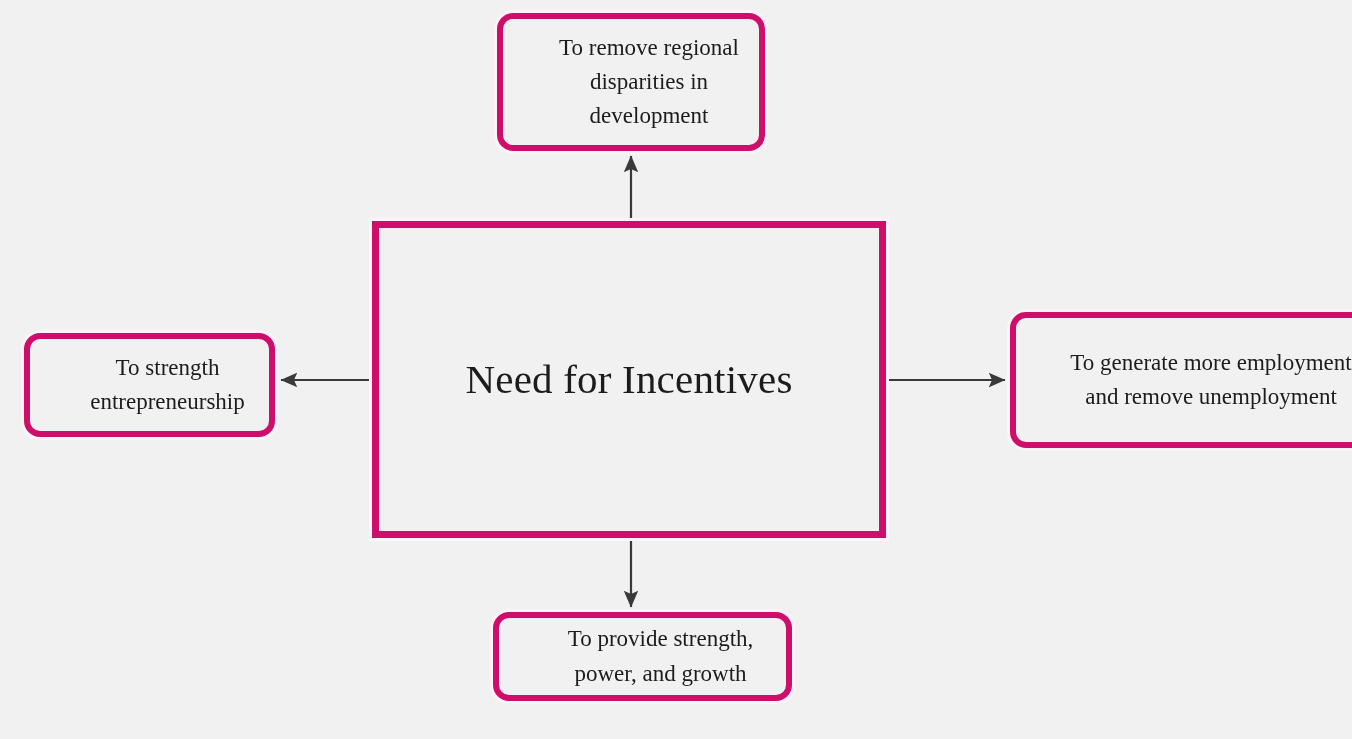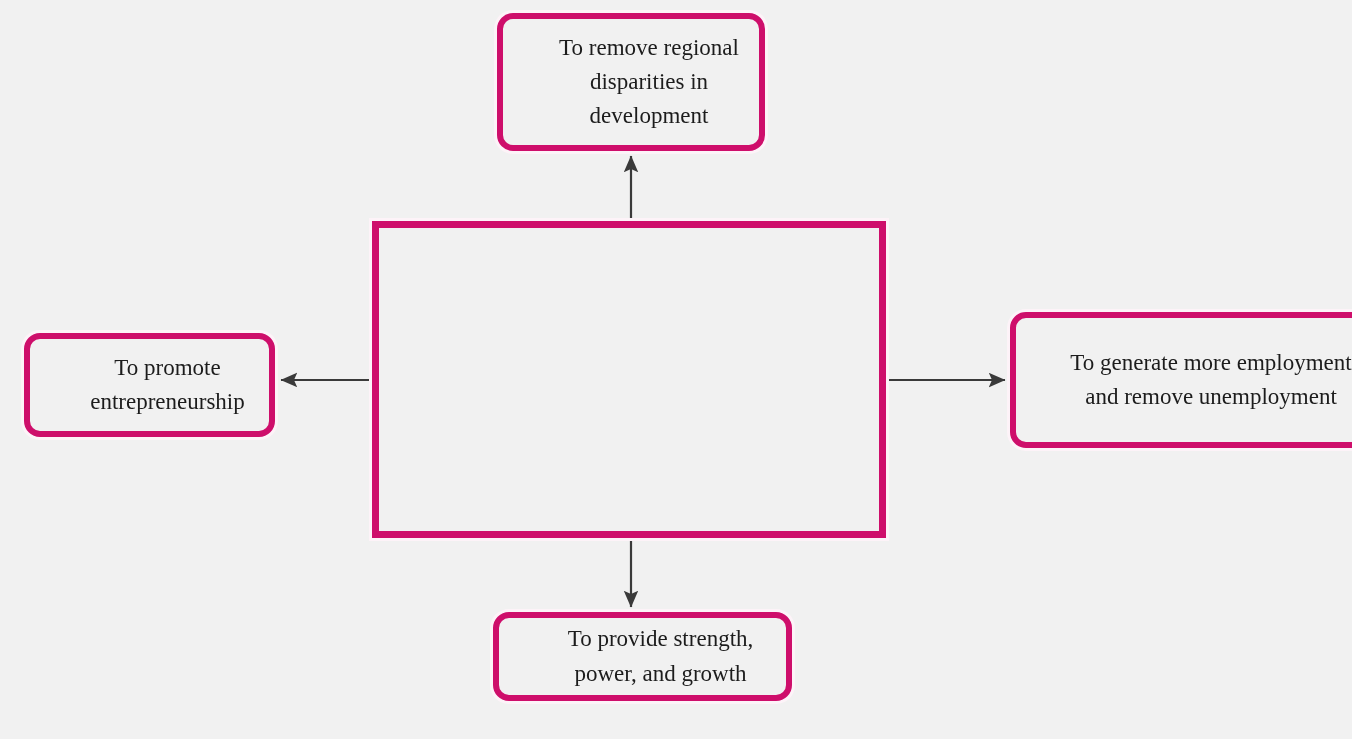--- a/index.html
+++ b/index.html
@@ -116,32 +116,32 @@
     <g>
       <line x1="631" y1="538" x2="631" y2="607" stroke="#3a3a3a" stroke-width="2.2" marker-end="url(#arrowhead)"></line>
     </g>
 
     <g>
       <line x1="372" y1="380" x2="281" y2="380" stroke="#3a3a3a" stroke-width="2.2" marker-end="url(#arrowhead)"></line>
     </g>
   </svg>
 
   <div class="node node-center">
-    <div class="node-label"><br></div>
+    <div class="node-label"><span>Need for Incentives</span><br></div>
   </div>
 
   <div class="node node-satellite node-top">
     <div class="node-label">To remove regional disparities in development</div>
   </div>
 
   <div class="node node-satellite node-right">
     <div class="node-label">To generate more employment and remove unemployment</div>
   </div>
 
   <div class="node node-satellite node-bottom">
     <div class="node-label">To provide strength, power, and growth</div>
   </div>
 
   <div class="node node-satellite node-left">
-    <div class="node-label">To promote entrepreneurship</div>
+    <div class="node-label">To strength entrepreneurship</div>
   </div>
 
 </div>
 
 </body></html>

